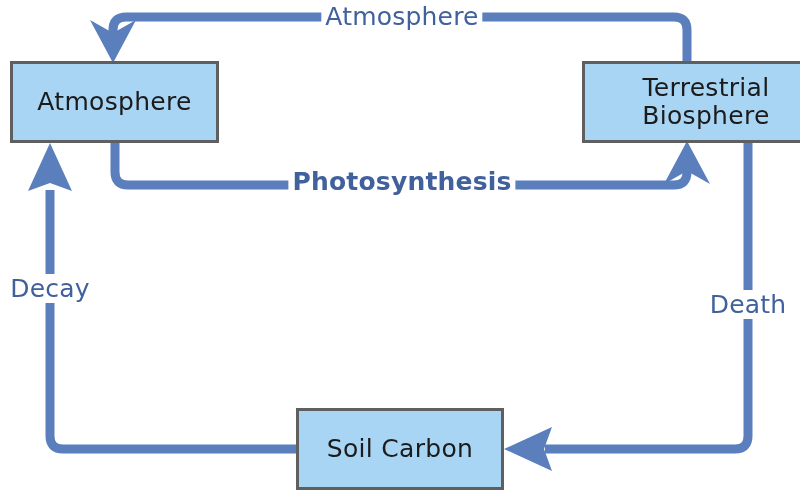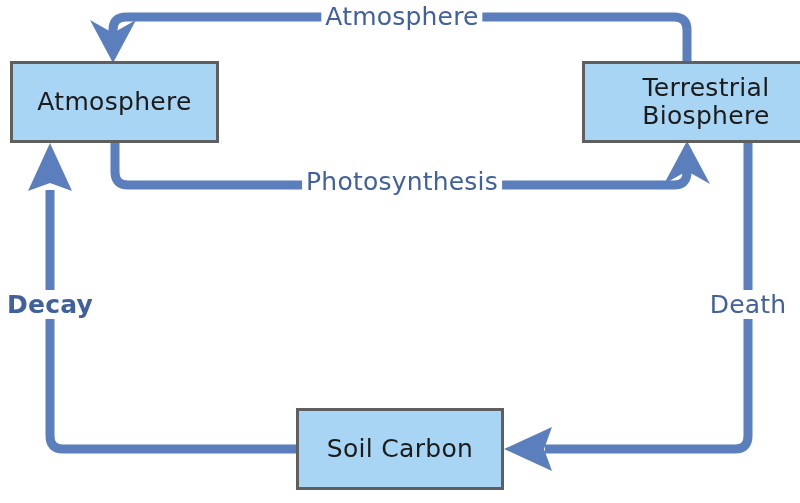--- a/index.html
+++ b/index.html
@@ -106,19 +106,19 @@
     <span class="node-label">Terrestrial
 Biosphere</span>
   </div>
 
   <div class="node-box" style="left:296px; top:408px; width:208px; height:82px;">
     <span class="node-label">Soil Carbon</span>
   </div>
 
   <div class="edge-label center-x" style="left:402px; top:2px;">Atmosphere</div>
 
-  <div class="edge-label center-x" style="left:402px; top:167px;">Photosynthesis</div>
+  <div class="edge-label center-x" style="left:402px; top:167px;font-weight:bold;">Photosynthesis</div>
 
   <div class="edge-label center-x" style="left:748px; top:290px;">Death</div>
 
-  <div class="edge-label center-x" style="left:50px; top:290px;font-weight:bold;">Decay</div>
+  <div class="edge-label center-x" style="left:50px; top:274px;">Decay</div>
 
 </div>
 
 </body></html>

